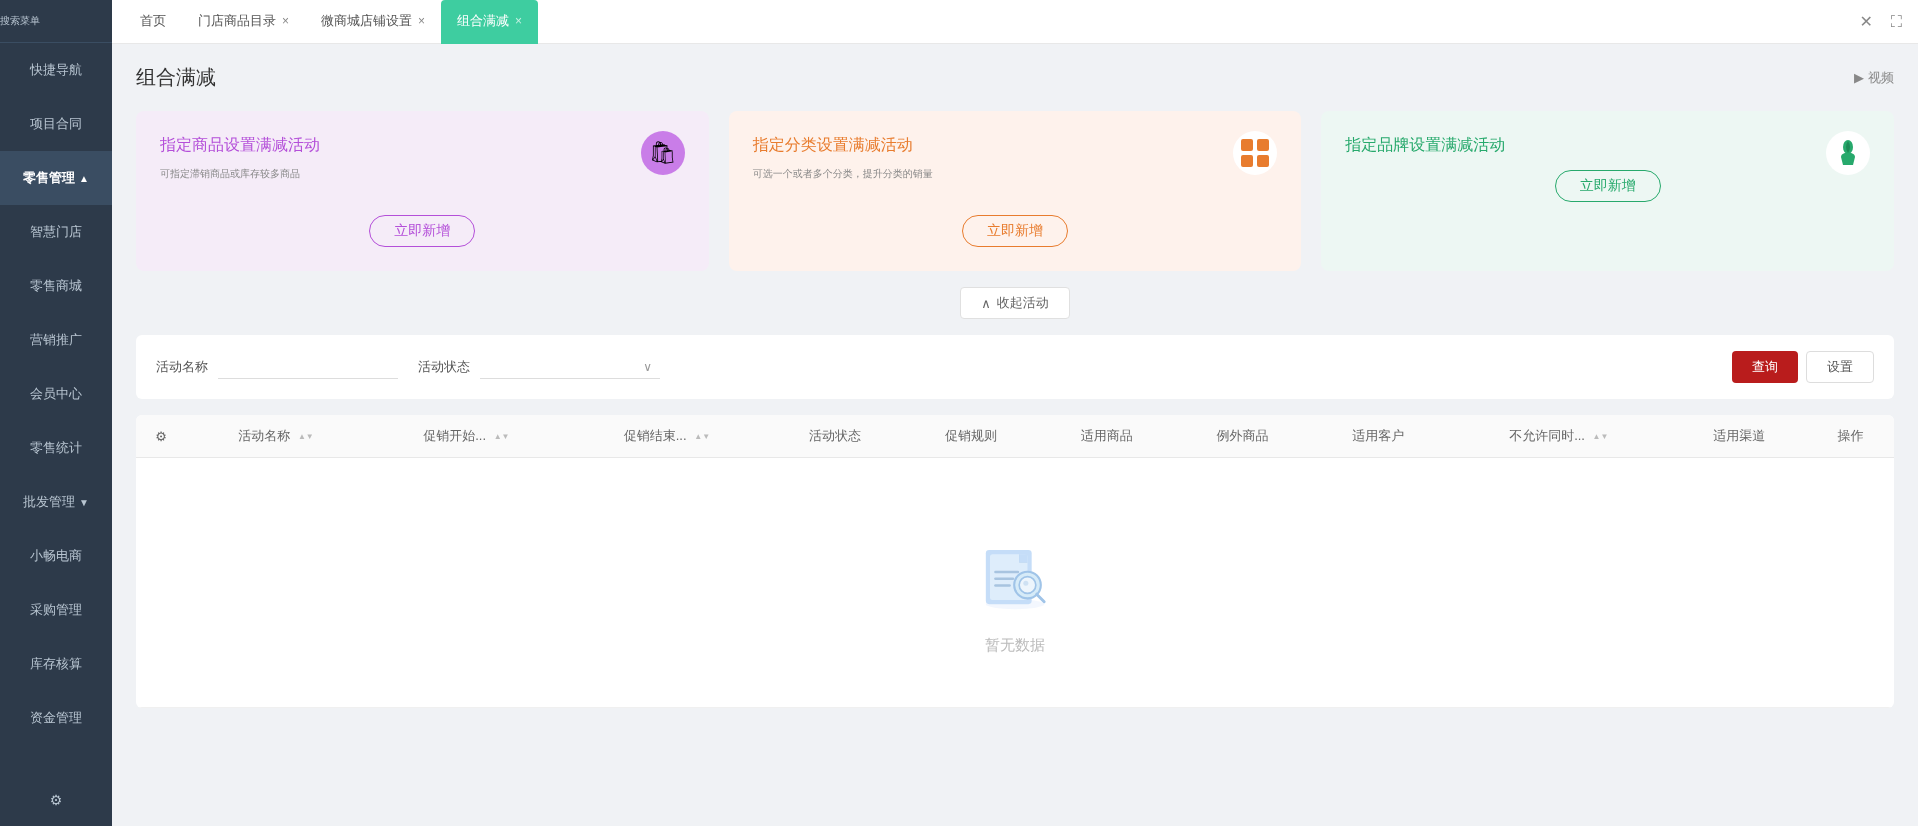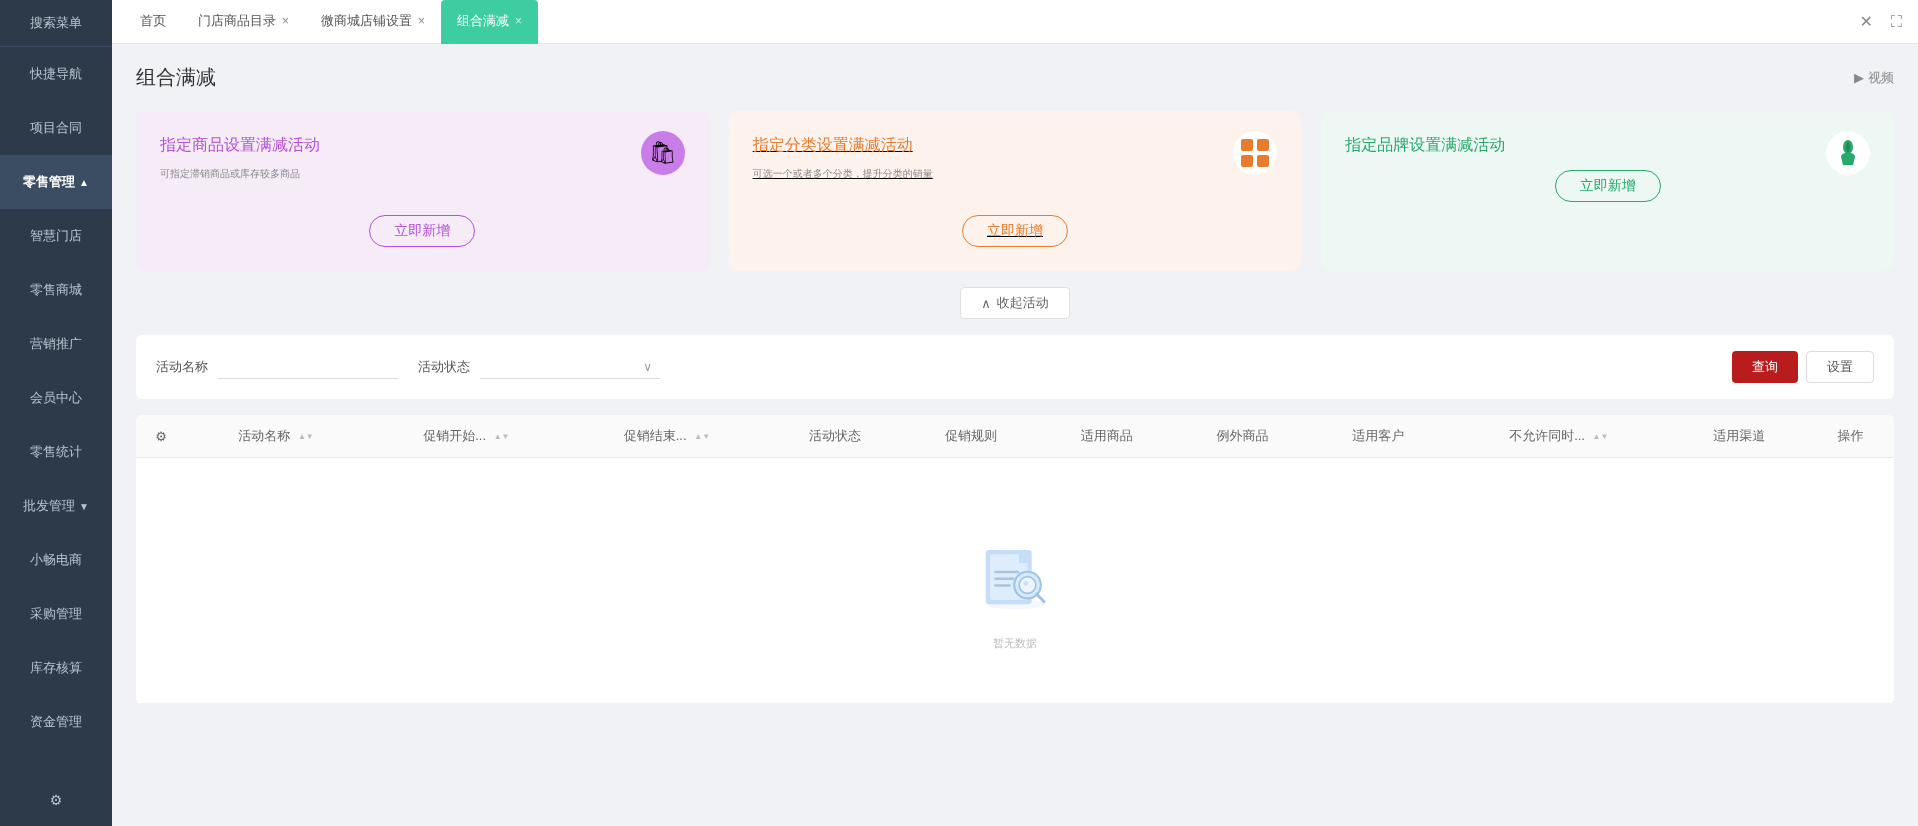--- a/index.html
+++ b/index.html
@@ -29,22 +29,21 @@
     .sidebar-item .arrow { font-size: 10px; }
     .sidebar-bottom {
       margin-top: auto;
       padding: 18px 0;
       text-align: center;
       color: #b8c5d1;
       cursor: pointer;
     }
     .sidebar-search {
       padding: 14px 0;
-      text-align: center;
-      font-size: 13px;
+      font-size: 10px;
       color: #b8c5d1;
       border-bottom: 1px solid #3a4d62;
       cursor: pointer;
     }
 
     
     .main {
       flex: 1;
       display: flex;
       flex-direction: column;
@@ -139,21 +138,21 @@
       flex: 1;
       border-radius: 8px;
       padding: 24px;
       display: flex;
       flex-direction: column;
       gap: 10px;
       position: relative;
       min-height: 160px;
     }
     .card-purple { background: #f5ecf8; }
-    .card-orange { background: #fef2ec; text-decoration: underline; }
+    .card-orange { background: #fef2ec; }
     .card-green { background: #edf7f3; }
 
     .card-title {
       font-size: 16px;
       font-weight: 500;
     }
     .card-purple .card-title { color: #b44fd9; }
     .card-orange .card-title { color: #e87c2e; }
     .card-green .card-title { color: #27a96c; }
 
@@ -339,21 +338,21 @@
       justify-content: center;
       padding: 60px 0 40px;
       gap: 16px;
     }
     .empty-icon {
       width: 100px;
       height: 90px;
     }
     .empty-text {
       color: #bbb;
-      font-size: 11px;
+      font-size: 15px;
     }
 
     
     ::-webkit-scrollbar { width: 6px; }
     ::-webkit-scrollbar-track { background: #f1f1f1; }
     ::-webkit-scrollbar-thumb { background: #ccc; border-radius: 3px; }
   </style>
 </head>
 <body>
 

